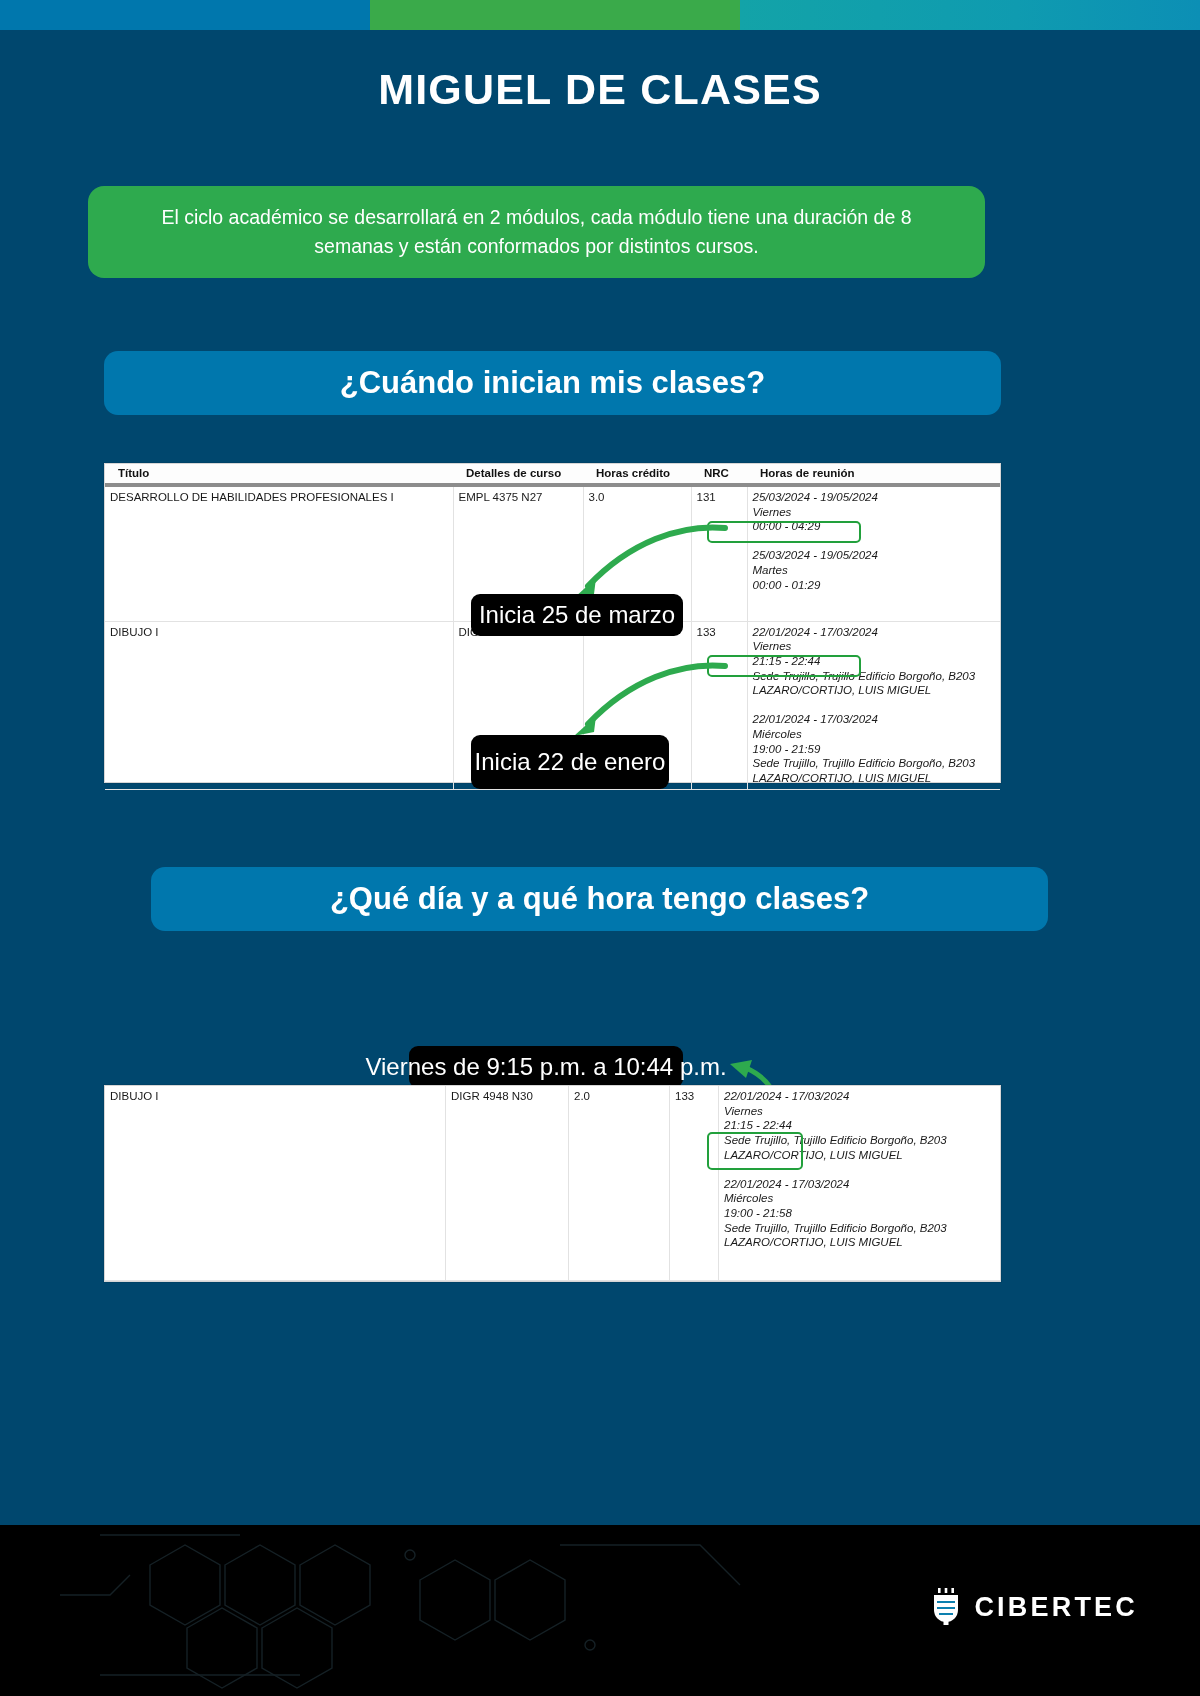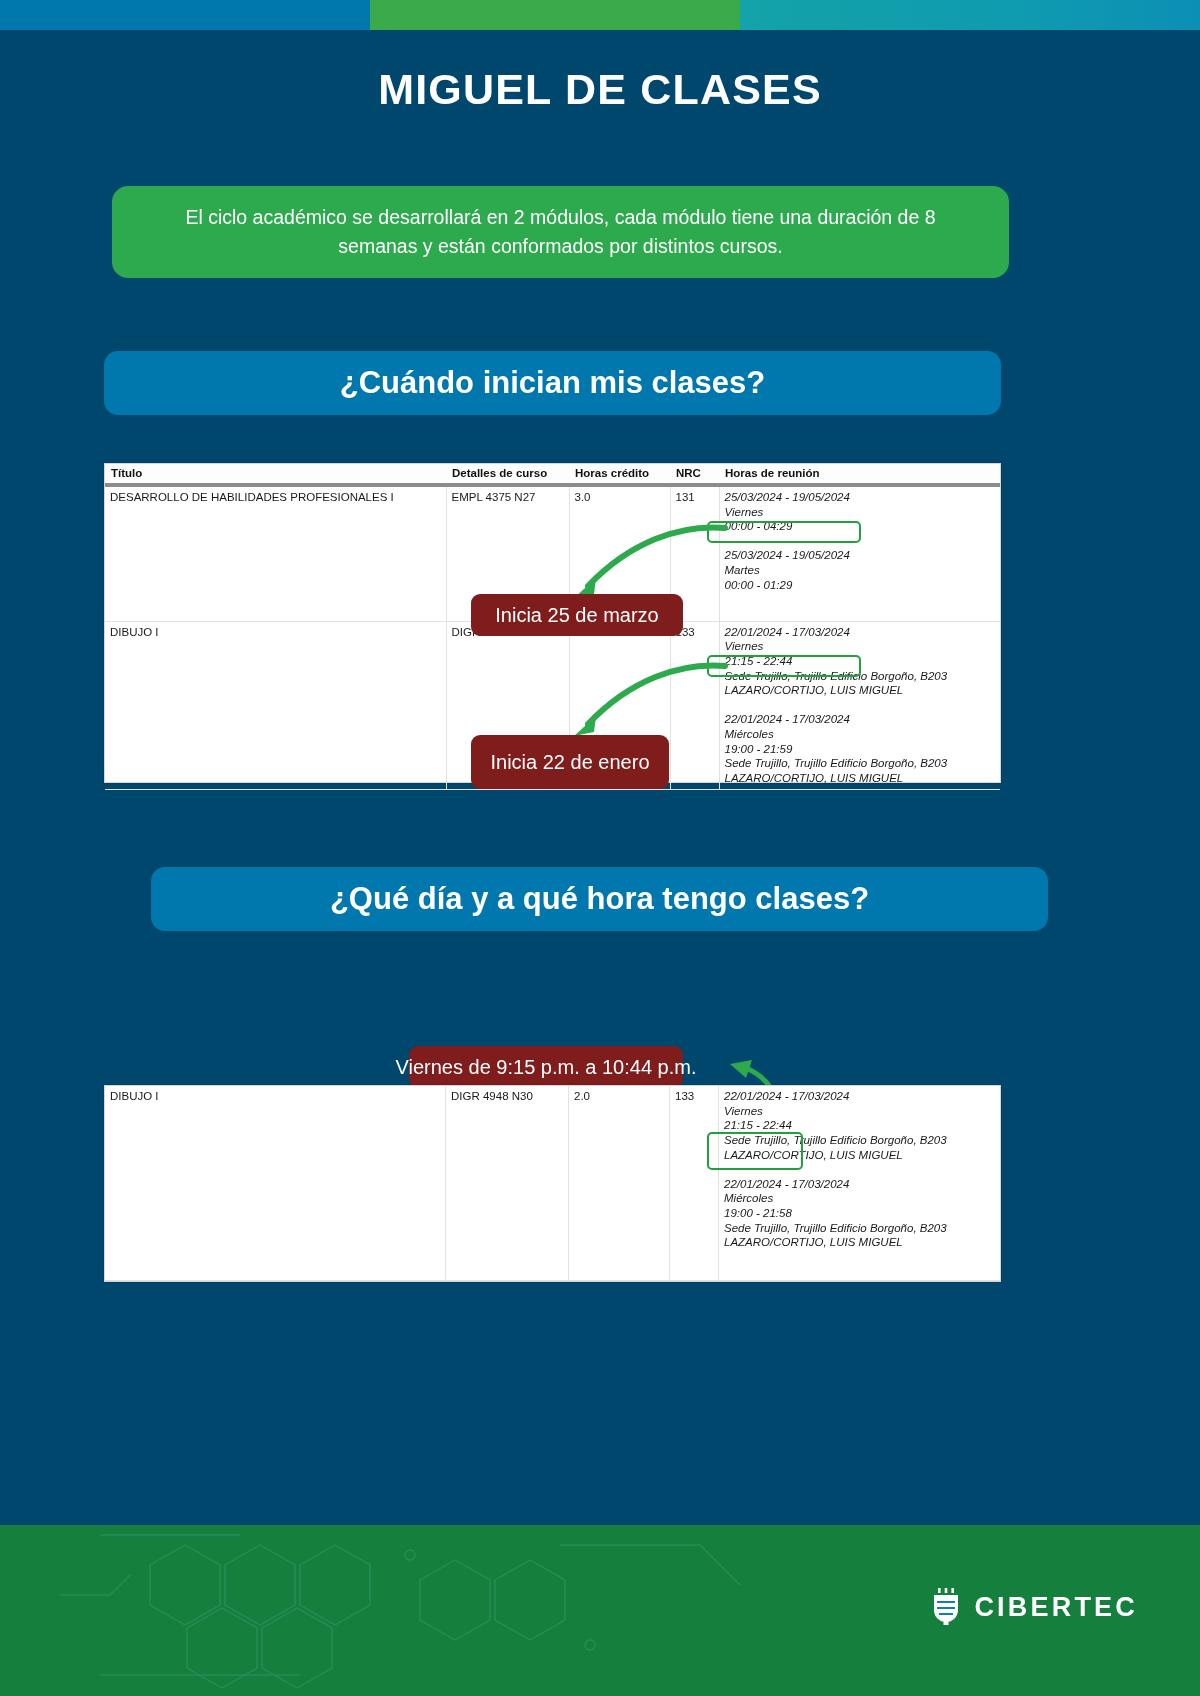--- a/index.html
+++ b/index.html
@@ -19,21 +19,21 @@
   .page{position:absolute;top:30px;left:0;width:1200px;height:1570px;background:#00476e;}
 
   
   .title{
     position:absolute;top:65px;left:0;width:1200px;text-align:center;
     color:#ffffff;font-size:43px;font-weight:bold;letter-spacing:1.2px;
   }
 
   
   .info-banner{
-    position:absolute;top:186px;left:112px;width:897px;min-height:92px;
+    position:absolute;top:186px;left:88px;width:897px;min-height:92px;
     background:#2eaa4e;border-radius:16px;
     display:flex;align-items:center;justify-content:center;
     padding:14px 42px;box-sizing:border-box;
   }
   .info-banner .txt{
     color:#ffffff;font-size:19.5px;line-height:1.5;text-align:center;
   }
 
   
   .qbar{
@@ -51,21 +51,21 @@
     border:1px solid #d6d6d6;box-sizing:border-box;
     box-shadow:0 0 0 1px rgba(0,0,0,.06);
   }
   #shot1{top:463px;width:897px;height:320px;}
   #shot2{top:1085px;width:897px;height:197px;}
 
   .tbl{width:100%;border-collapse:collapse;table-layout:fixed;
        font-size:11.5px;color:#1a1a1a;}
   .tbl th{
     text-align:left;font-weight:bold;font-size:11.5px;color:#111;
-    padding:3px 5px 4px 6px;background:#fdfdfd;
+    padding:3px 5px 4px 13px;background:#fdfdfd;
     border-bottom:4px solid #8c8c8c;vertical-align:bottom;white-space:nowrap;
   }
   .tbl td{
     vertical-align:top;padding:3px 5px;border-right:1px solid #e2e2e2;
     border-bottom:1px solid #e2e2e2;line-height:1.28;
   }
   .tbl td:last-child{border-right:none;font-style:italic;}
   .c-title{width:330px;}
   .c-det{width:112px;}
   .c-hc{width:90px;}
@@ -77,35 +77,35 @@
   .mt-line{white-space:nowrap;}
 
   
   .hl{
     position:absolute;border:2.5px solid #22a03c;border-radius:5px;
     pointer-events:none;
   }
 
   
   .pill{
-    position:absolute;background:#7f1d1d;border-radius:9px;
+    position:absolute;background:#000000;border-radius:9px;
     color:#ffffff;display:flex;align-items:center;justify-content:center;
-    font-size:20px;padding:0 22px;box-sizing:border-box;white-space:nowrap;
+    font-size:24px;padding:0 22px;box-sizing:border-box;white-space:nowrap;
   }
   #pill-marzo{top:594px;left:471px;width:212px;height:42px;}
   #pill-enero{top:735px;left:471px;width:198px;height:54px;}
   #pill-viernes{top:1046px;left:409px;width:274px;height:42px;}
 
   
   .arrow-svg{position:absolute;pointer-events:none;overflow:visible;}
 
   
   .footer{
     position:absolute;left:0;top:1500px;width:1200px;height:196px;
-    background:#15803d;overflow:hidden;
+    background:#000000;overflow:hidden;
   }
   .footer .strip{position:absolute;top:0;left:0;width:1200px;height:25px;background:#00476e;}
   .footer .pattern{position:absolute;top:25px;left:0;width:1200px;height:171px;opacity:.30;}
   .brand{
     position:absolute;right:62px;top:88px;display:flex;align-items:center;gap:13px;
   }
   .brand .logo-mark{width:30px;height:38px;position:relative;}
   .brand .brand-name{
     color:#ffffff;font-size:27px;font-weight:bold;letter-spacing:3.2px;
   }

